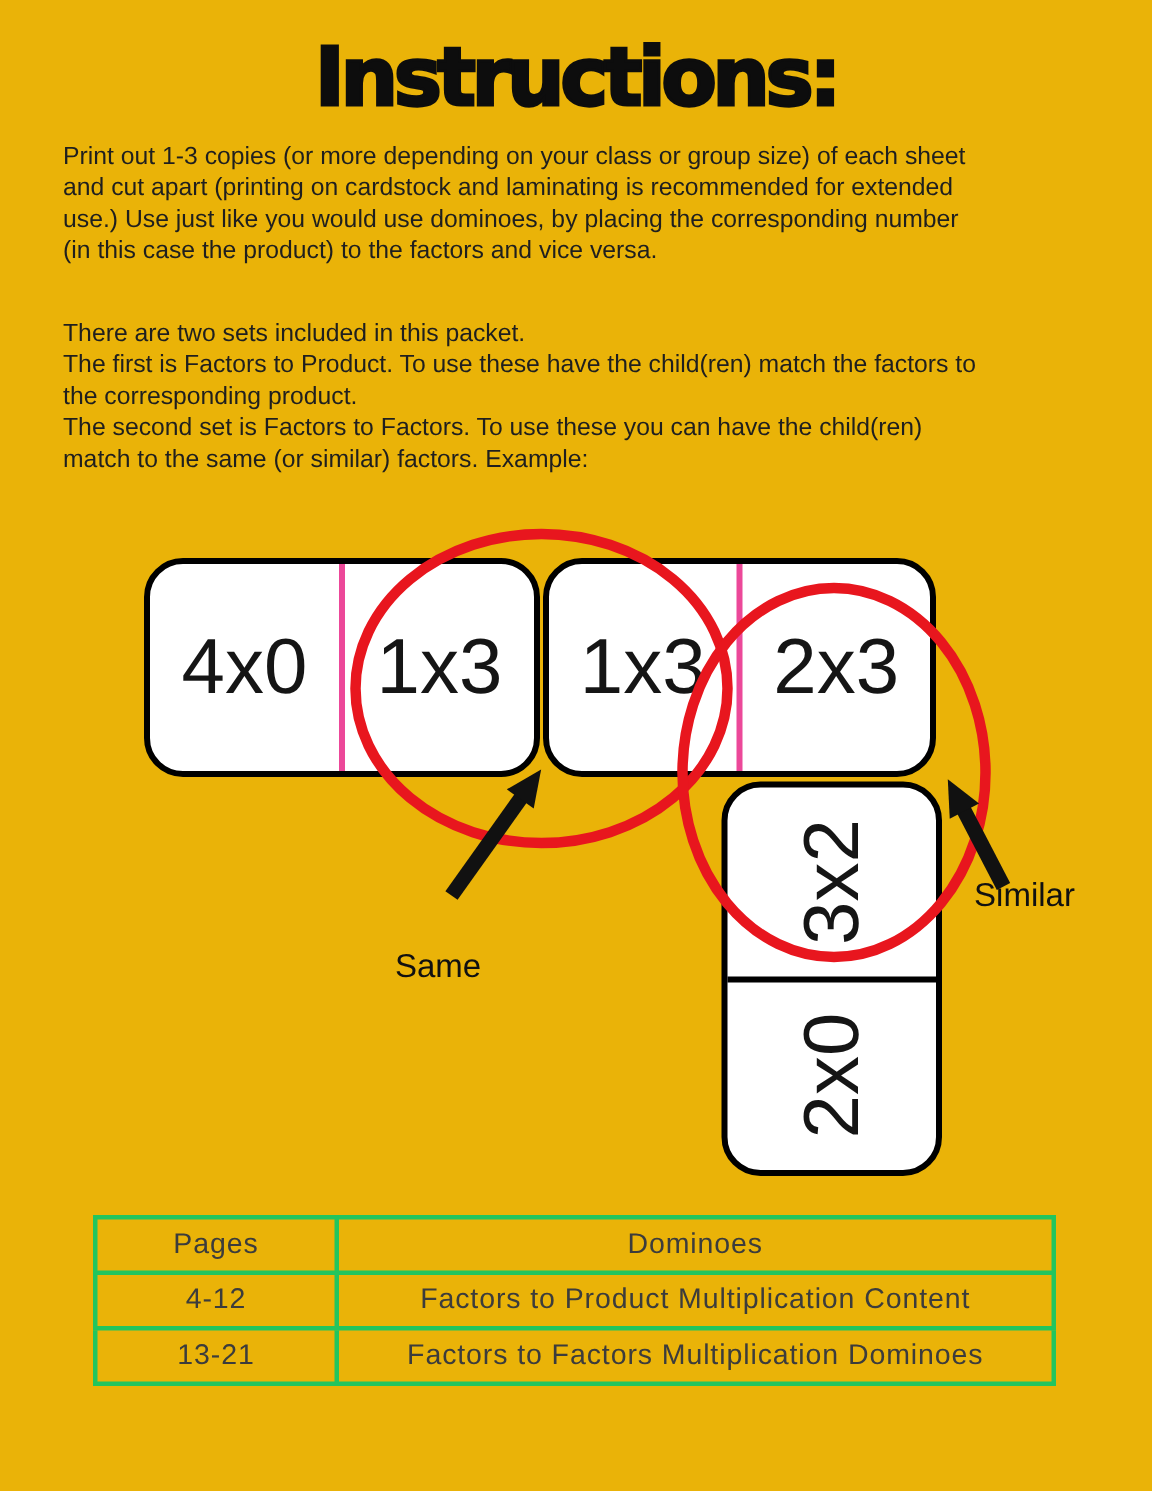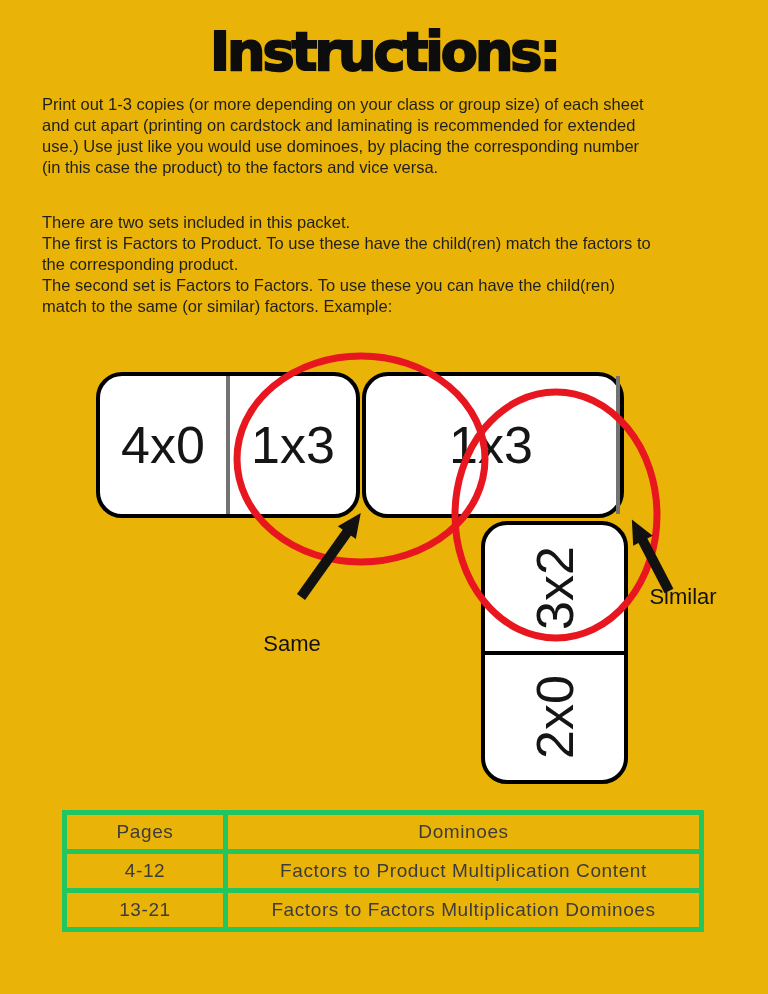--- a/index.html
+++ b/index.html
@@ -47,21 +47,21 @@
     display: flex;
   }
   .domino .half {
     flex: 1;
     display: flex;
     align-items: center;
     justify-content: center;
     font-size: 52px;
     color: #151515;
   }
-  .domino-h .half:first-child { border-right: 4px solid #737373; }
+  .domino-h .half:first-child { border-right: 4px solid #ec4899; }
   .domino-v { flex-direction: column; }
   .domino-v .half:first-child { border-bottom: 4px solid #000; }
   .domino-v .half span { display: inline-block; transform: rotate(-90deg); white-space: nowrap; }
 
   .domino-a { left: 96px;  top: 372px; width: 264px; height: 146px; }
   .domino-b { left: 362px; top: 372px; width: 262px; height: 146px; }
   .domino-v { left: 481px; top: 521px; width: 147px; height: 263px; }
 
   .annotation-overlay {
     position: absolute;
@@ -84,21 +84,21 @@
     left: 62px;
     top: 810px;
     width: 642px;
     border-collapse: collapse;
     font-size: 19px;
     letter-spacing: 0.6px;
     color: #3c3c3c;
     table-layout: fixed;
   }
   .summary-table th, .summary-table td {
-    border: 5px solid #22c55e;
+    border: 3px solid #22c55e;
     text-align: center;
     font-weight: normal;
     height: 34px;
     padding: 0;
   }
   .summary-table col.col-pages { width: 161px; }
 </style>
 </head>
 <body>
 
@@ -117,20 +117,21 @@
 The second set is Factors to Factors. To use these you can have the child(ren)
 match to the same (or similar) factors. Example:</div>
 
   <div class="domino domino-h domino-a">
     <div class="half">4x0</div>
     <div class="half">1x3</div>
   </div>
 
   <div class="domino domino-h domino-b">
     <div class="half">1x3</div>
+    <div class="half">2x3</div>
   </div>
 
   <div class="domino domino-v">
     <div class="half">
       <span>3x2</span>
     </div>
     <div class="half">
       <span>2x0</span>
     </div>
   </div>

